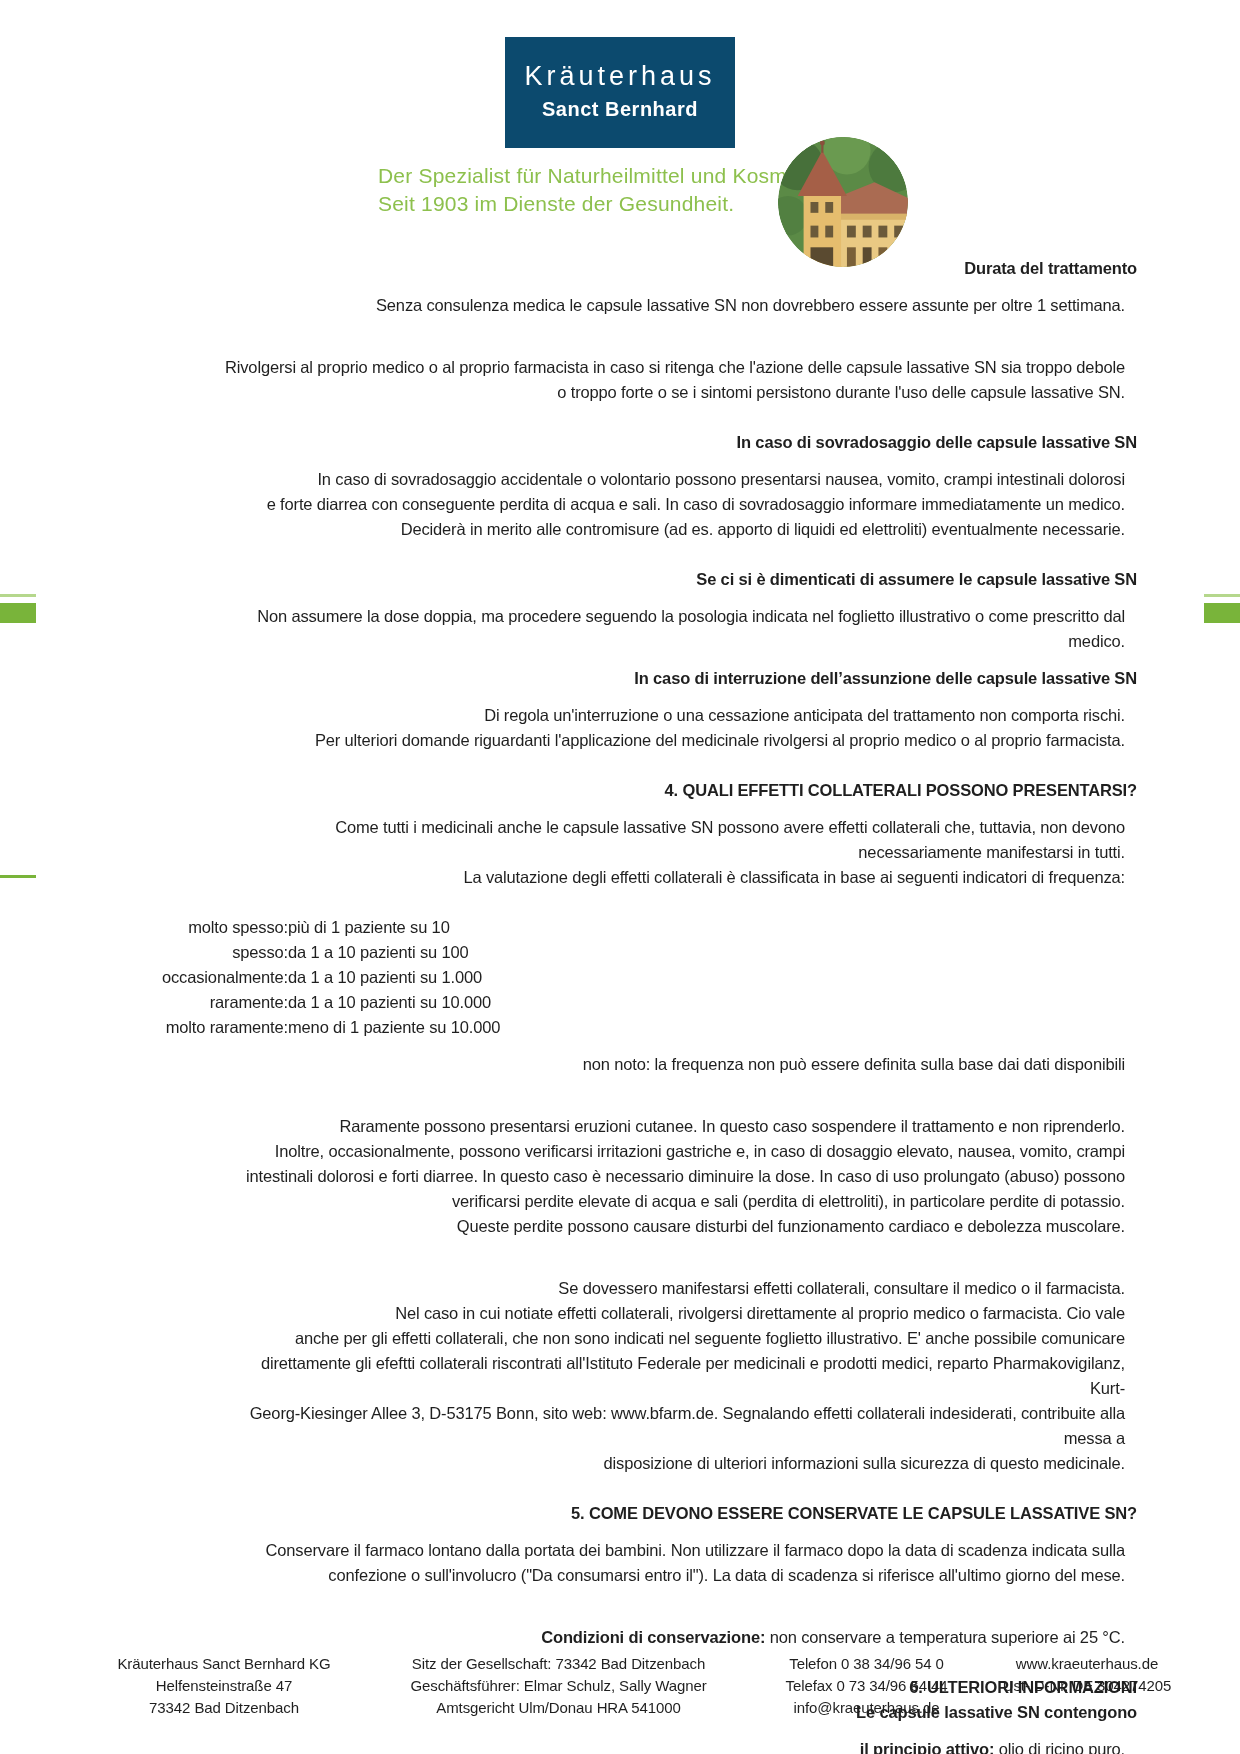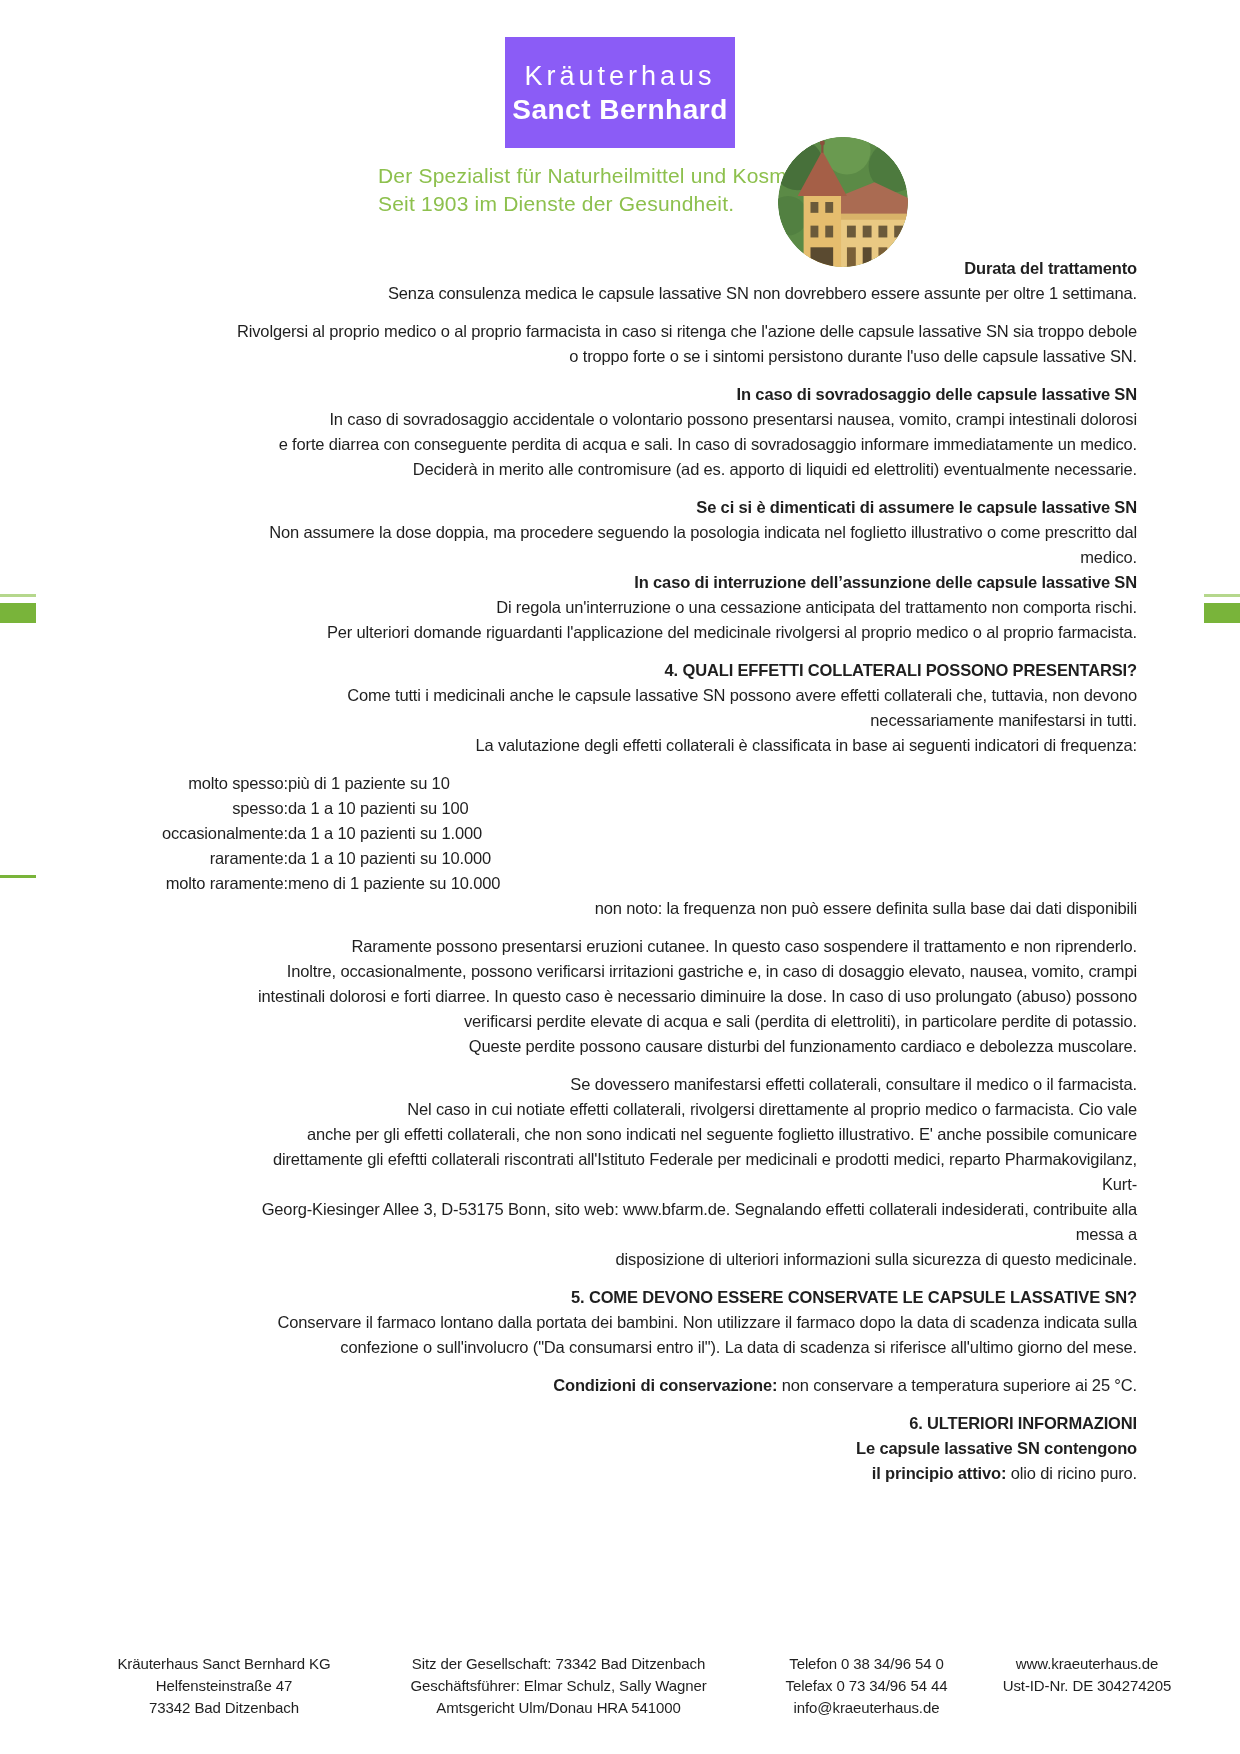--- a/index.html
+++ b/index.html
@@ -7,25 +7,25 @@
     position:relative;
     width:1240px;height:1754px;
     background:#ffffff;
     font-family:"Liberation Sans", sans-serif;
     color:#1f1f1f;
     overflow:hidden;
   }
   
   .logo-box{
     position:absolute;left:505px;top:37px;width:230px;height:111px;
-    background:#8b5cf6;color:#ffffff;text-align:center;
+    background:#0c4a6e;color:#ffffff;text-align:center;
     display:flex;flex-direction:column;justify-content:center;
   }
   .logo-line1{font-size:27px;font-weight:300;letter-spacing:4px;line-height:33px;}
-  .logo-line2{font-size:28px;font-weight:bold;letter-spacing:0.5px;line-height:33px;}
+  .logo-line2{font-size:20px;font-weight:bold;letter-spacing:0.5px;line-height:33px;}
   .tagline{
     position:absolute;left:378px;top:162px;
     color:#8DC04D;font-size:21px;line-height:28px;letter-spacing:0.2px;
   }
   .tagline b{font-weight:normal;}
   .photo{
     position:absolute;left:778px;top:137px;width:130px;height:130px;border-radius:50%;
     overflow:hidden;
   }
   
@@ -36,21 +36,21 @@
   .mark-right-rect  {left:1204px;top:603px;width:36px;height:20px;background:#79B43A;}
   .mark-left-line2  {left:0;top:875px;width:36px;height:3px;background:#79B43A;}
   
   .content{
     position:absolute;left:107px;top:256px;width:1030px;
     font-size:16.5px;line-height:25px;letter-spacing:-0.15px;text-align:right;
   }
   .content h3{
     margin:0;font-size:16.5px;line-height:25px;font-weight:bold;letter-spacing:-0.15px;
   }
-  .content p{margin:0;white-space:pre-line;}
+  .content p{margin:12px;white-space:pre-line;}
   .gap{height:13px;}
   .freq-row{display:flex;margin-left:48px;}
   .freq-label{width:133px;flex:0 0 133px;}
   
   .footer{
     position:absolute;left:78px;top:1653px;width:1110px;
     display:flex;font-size:15px;line-height:22px;letter-spacing:-0.1px;text-align:center;
   }
   .footer .fcol1{width:292px;flex:0 0 292px;}
   .footer .fcol2{width:377px;flex:0 0 377px;}

